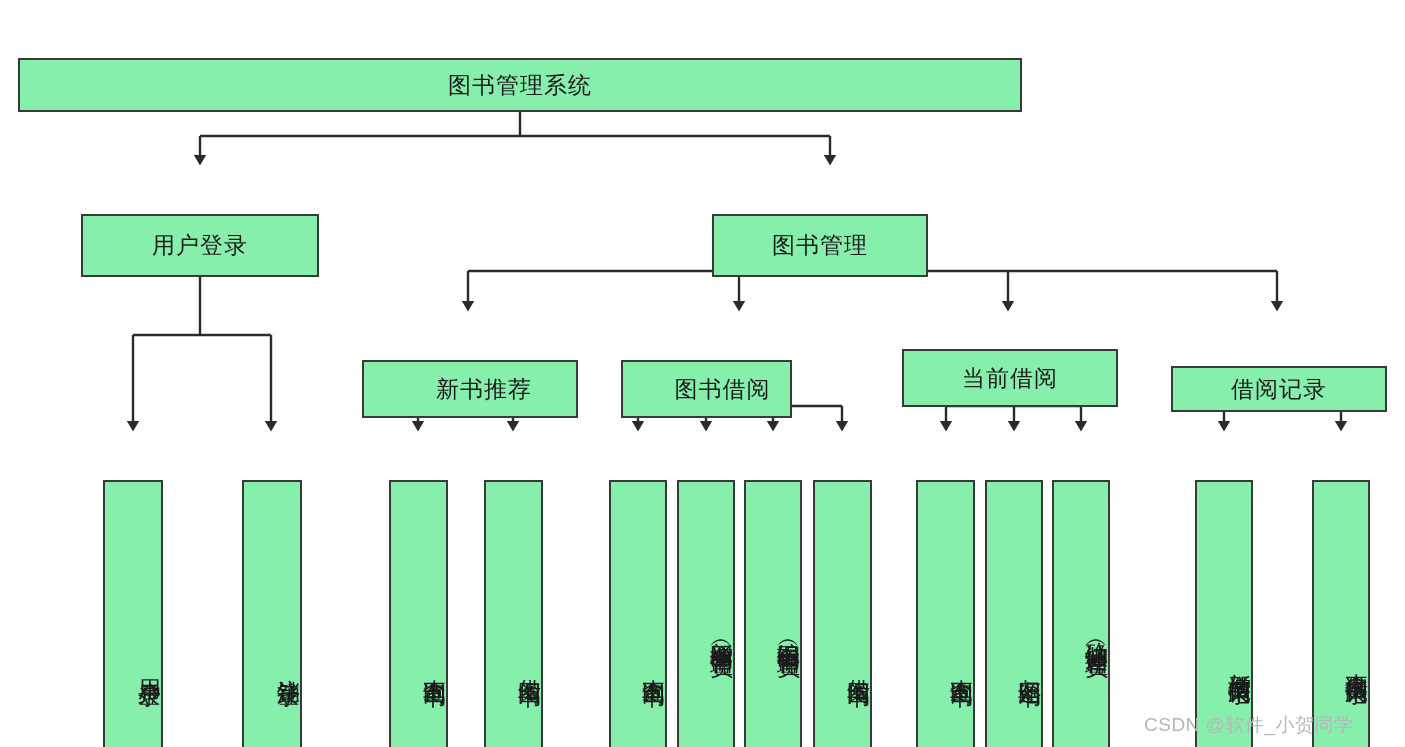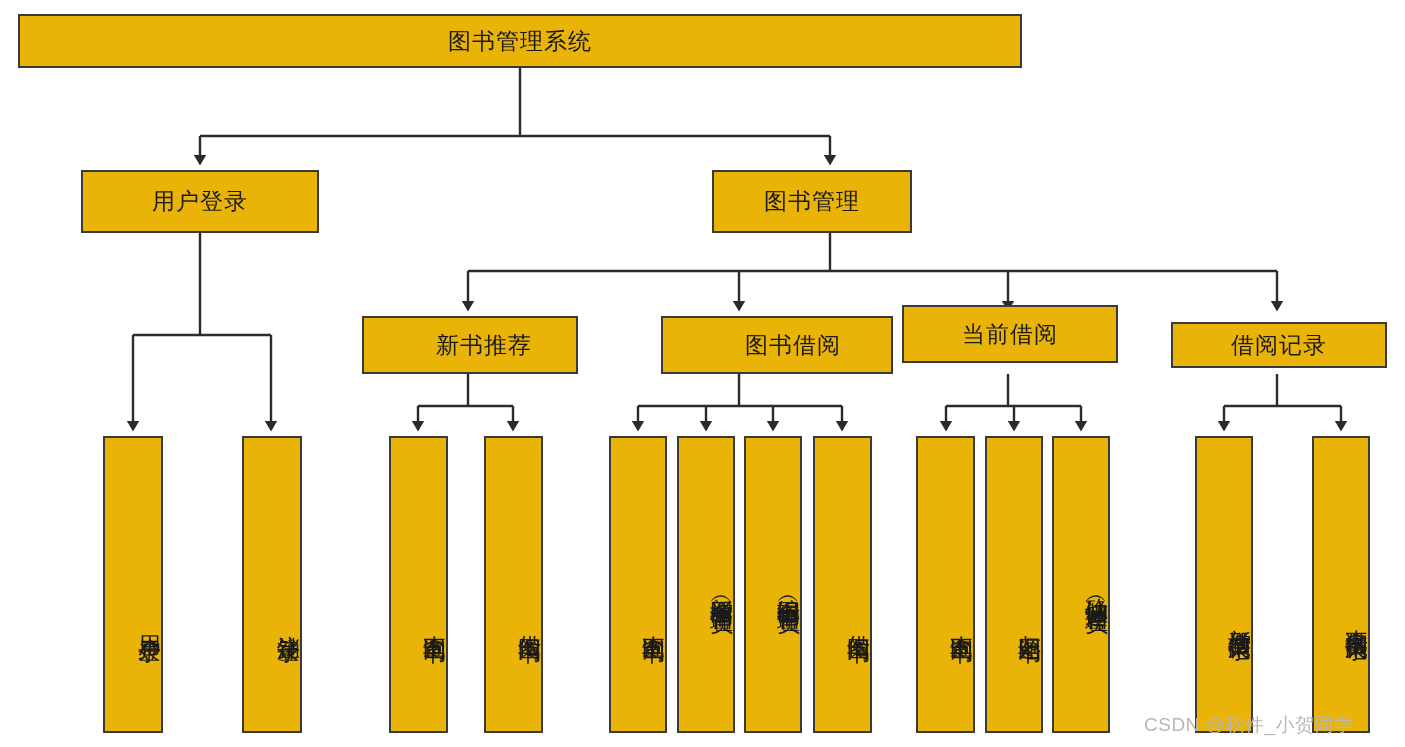--- a/index.html
+++ b/index.html
@@ -21,26 +21,27 @@
     position: absolute;
     left: 0;
     top: 0;
     width: 1405px;
     height: 747px;
     pointer-events: none;
   }
   .node {
     position: absolute;
     box-sizing: border-box;
-    background: #eab308;
+    background: #86efac;
     border: 2px solid #3a3a3a;
     display: flex;
     align-items: center;
     justify-content: center;
     color: #1a1a1a;
+    margin-top: 44px;
   }
   .node.horiz {
     font-size: 23px;
     letter-spacing: 1px;
   }
   .node.vert {
     writing-mode: vertical-rl;
     text-orientation: upright;
     font-size: 23px;
     letter-spacing: 2px;
@@ -128,28 +129,28 @@
     </g>
   </svg>
 
   <div class="node horiz" style="left:18px; top:14px; width:1004px; height:54px;">
     <span>图书管理系统</span>
   </div>
 
   <div class="node horiz" style="left:81px; top:170px; width:238px; height:63px;">
     <span>用户登录</span>
   </div>
-  <div class="node horiz" style="left:712px; top:170px; width:200px; height:63px;">
+  <div class="node horiz" style="left:712px; top:170px; width:216px; height:63px;">
     <span>图书管理</span>
   </div>
 
   <div class="node horiz" style="left:362px; top:316px; width:216px; height:58px;padding-left:28px;">
     <span>新书推荐</span>
   </div>
-  <div class="node horiz" style="left:661px; top:316px; width:232px; height:58px;padding-left:32px;">
+  <div class="node horiz" style="left:621px; top:316px; width:171px; height:58px;padding-left:32px;">
     <span>图书借阅</span>
   </div>
   <div class="node horiz" style="left:902px; top:305px; width:216px; height:58px;">
     <span>当前借阅</span>
   </div>
   <div class="node horiz" style="left:1171px; top:322px; width:216px; height:46px;text-align:right;">
     <span>借阅记录</span>
   </div>
 
   <div class="node vert mid" style="left:103px; top:436px; width:60px; height:297px;">

